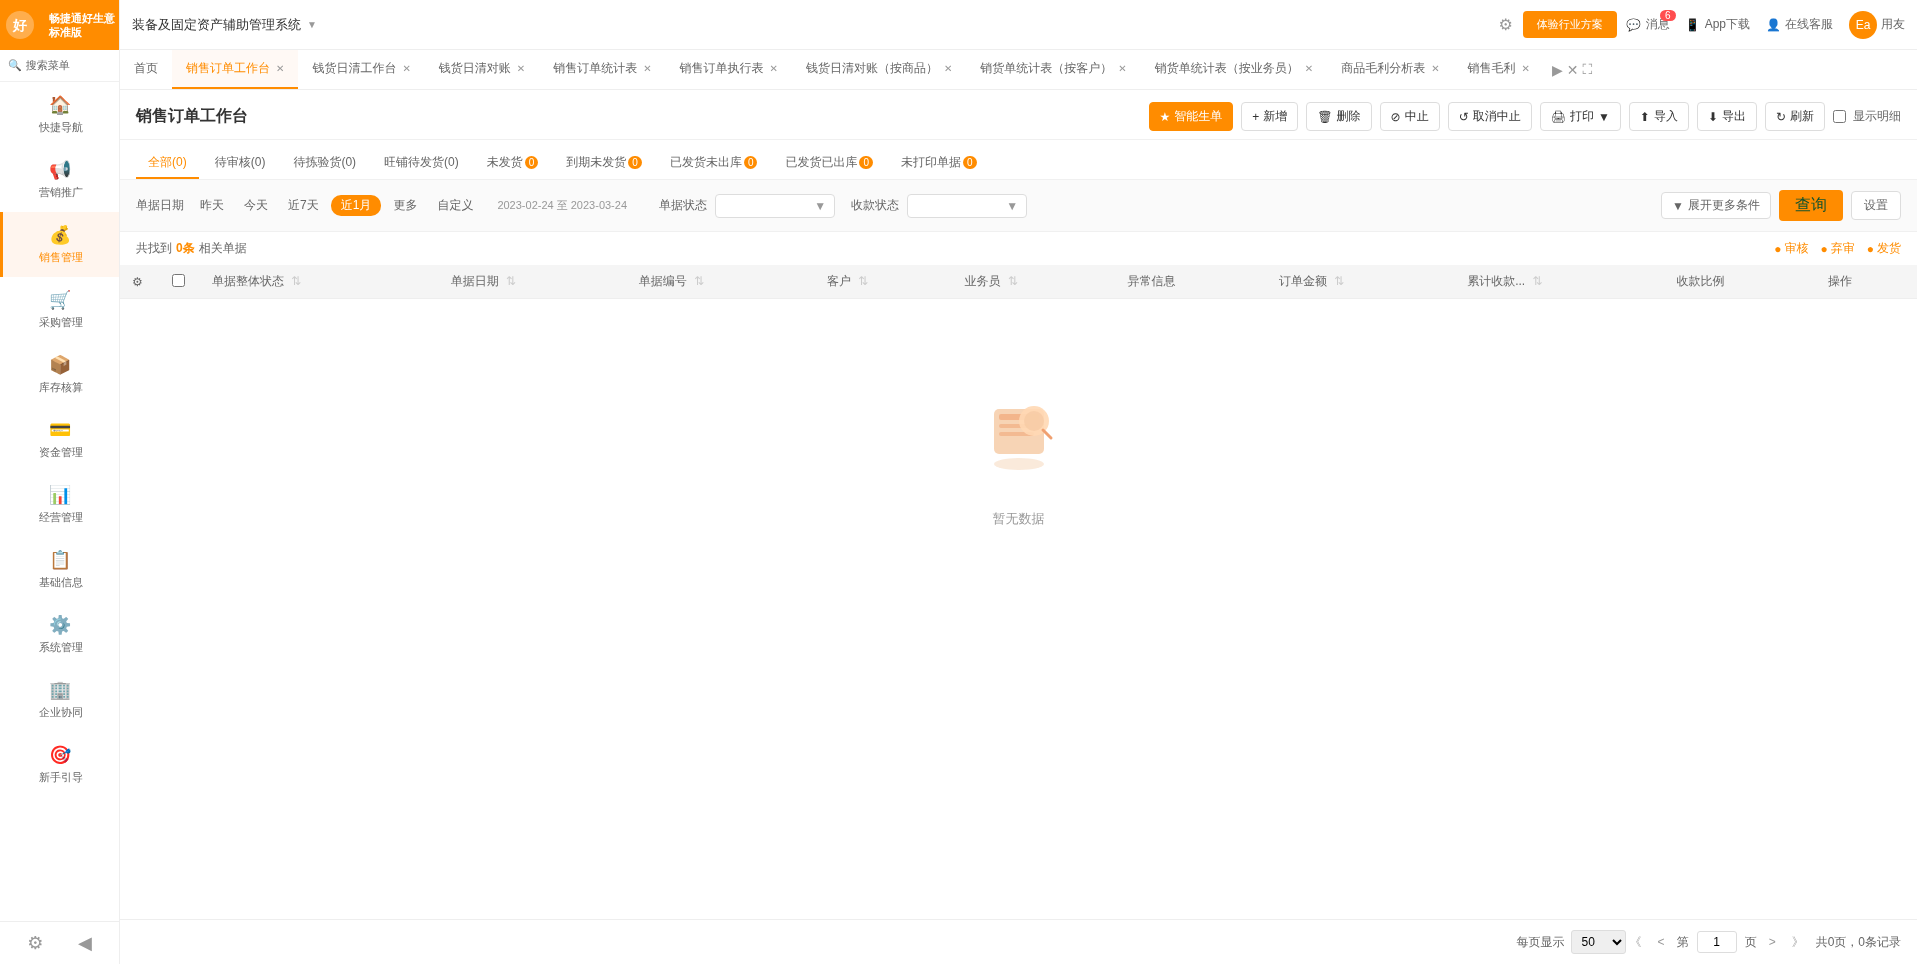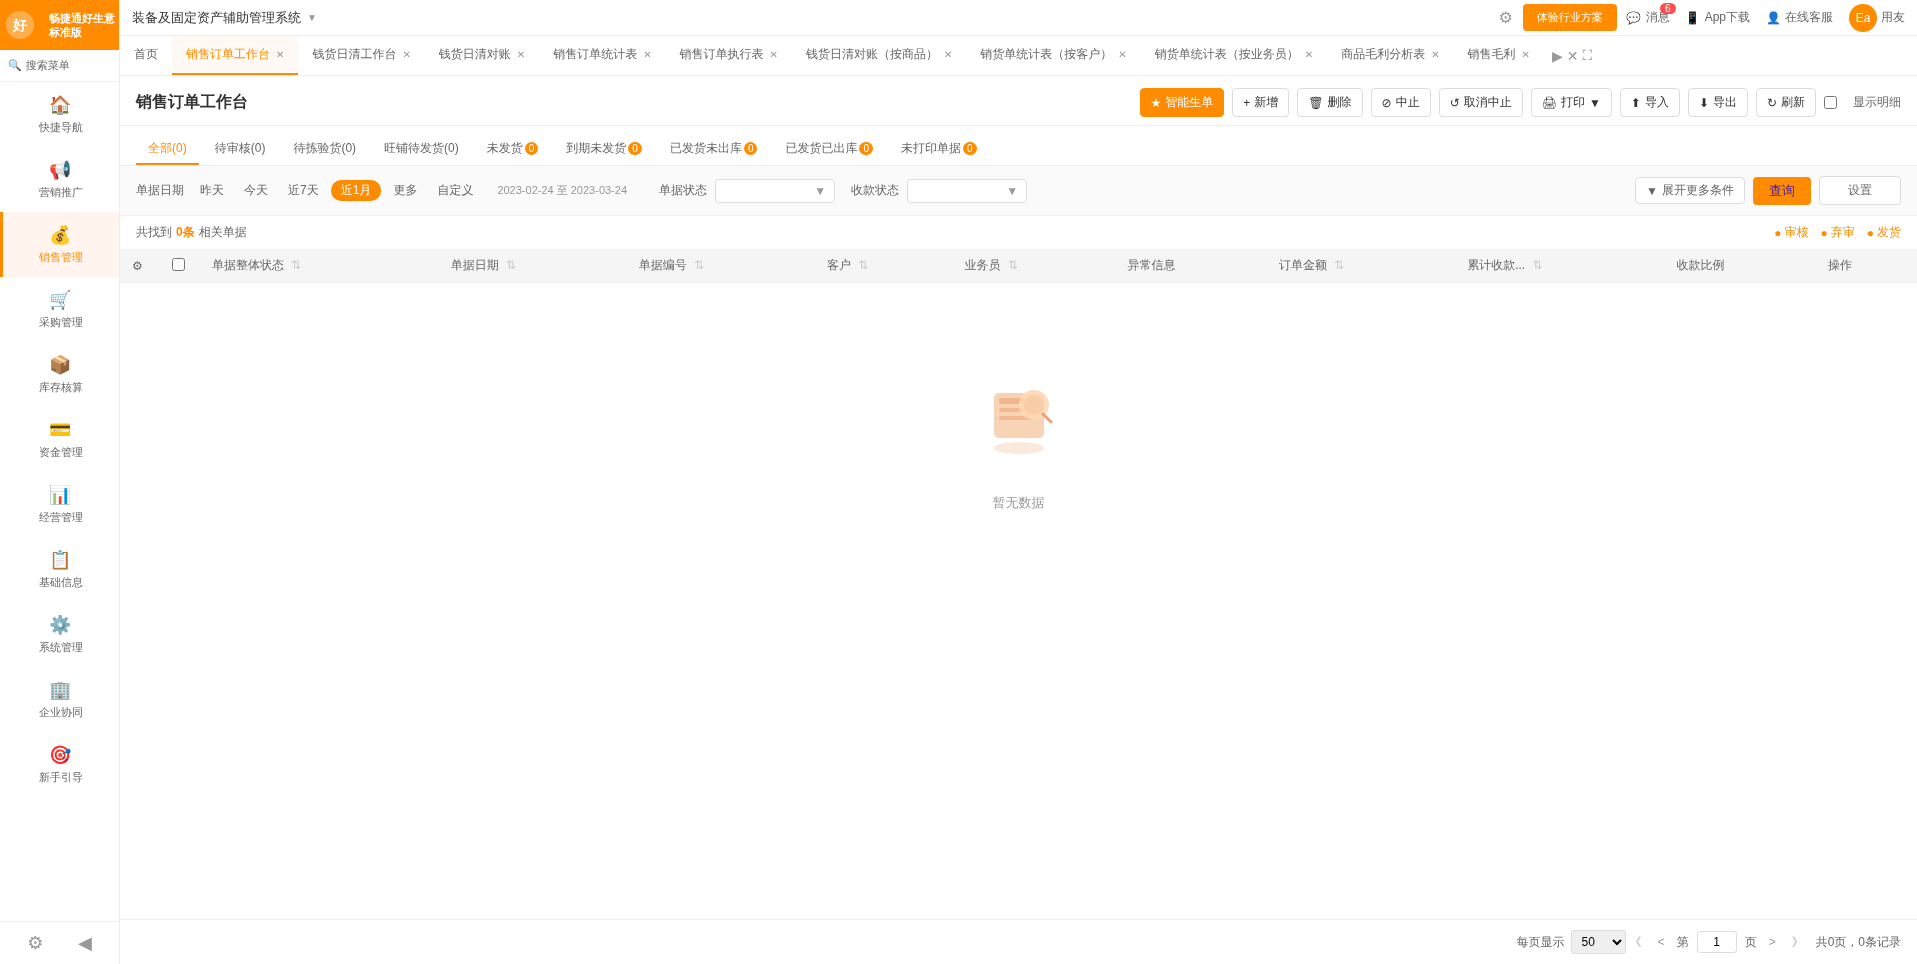--- a/index.html
+++ b/index.html
@@ -17,21 +17,21 @@
     .sidebar-item.active { background: #fff5ee; color: #ff8c00; border-left-color: #ff8c00; }
     .sidebar-item .icon { font-size: 18px; }
     .sidebar-item .label { font-size: 11px; }
     .sidebar-bottom { padding: 10px; display: flex; justify-content: space-around; border-top: 1px solid #eee; }
     .sidebar-bottom-icon { font-size: 18px; color: #999; cursor: pointer; }
 
     
     .main { flex: 1; display: flex; flex-direction: column; overflow: hidden; }
 
     
-    .topbar { height: 36px; background: #fff; border-bottom: 1px solid #eee; display: flex; align-items: center; padding: 0 12px; gap: 10px; }
+    .topbar { height: 50px; background: #fff; border-bottom: 1px solid #eee; display: flex; align-items: center; padding: 0 12px; gap: 10px; }
     .topbar-title { font-size: 13px; color: #333; flex: 1; display: flex; align-items: center; gap: 6px; }
     .topbar-title-dropdown { color: #999; font-size: 10px; }
     .topbar-settings { color: #999; cursor: pointer; font-size: 16px; }
     .topbar-btn { background: #ff8c00; color: #fff; border: none; border-radius: 4px; padding: 6px 14px; cursor: pointer; font-size: 11px; }
     .topbar-right { display: flex; align-items: center; gap: 16px; margin-left: auto; }
     .topbar-right-item { display: flex; align-items: center; gap: 4px; color: #666; cursor: pointer; font-size: 12px; position: relative; }
     .badge { background: #ff4d4f; color: #fff; border-radius: 8px; font-size: 10px; padding: 0 4px; min-width: 16px; text-align: center; position: absolute; top: -6px; right: -6px; }
     .topbar-avatar { width: 28px; height: 28px; background: #ff8c00; border-radius: 50%; color: #fff; display: flex; align-items: center; justify-content: center; font-size: 12px; }
 
     
@@ -63,22 +63,22 @@
     .filter-bar { padding: 10px 16px; display: flex; align-items: center; gap: 16px; background: #fafafa; border-bottom: 1px solid #f0f0f0; flex-wrap: wrap; }
     .filter-group { display: flex; align-items: center; gap: 8px; }
     .filter-label { color: #666; font-size: 12px; white-space: nowrap; }
     .filter-date-options { display: flex; align-items: center; gap: 4px; }
     .filter-date-btn { padding: 3px 8px; border-radius: 3px; cursor: pointer; color: #666; font-size: 12px; }
     .filter-date-btn.active { background: #ff8c00; color: #fff; border-radius: 10px; padding: 2px 10px; }
     .filter-date-range { color: #999; font-size: 11px; display: block; }
     .filter-select { border: 1px solid #ddd; border-radius: 4px; padding: 4px 8px; font-size: 12px; color: #333; background: #fff; min-width: 120px; display: flex; align-items: center; justify-content: space-between; cursor: pointer; gap: 30px; }
     .filter-select-arrow { color: #999; }
     .expand-btn { display: flex; align-items: center; gap: 4px; color: #666; cursor: pointer; border: 1px solid #ddd; border-radius: 4px; padding: 4px 10px; background: #fff; font-size: 12px; }
-    .query-btn { background: #ff8c00; color: #4c1d95; border: none; border-radius: 4px; padding: 5px 16px; cursor: pointer; font-size: 13px; text-align: right; }
-    .set-btn { background: #fff; color: #666; border: 1px solid #ddd; border-radius: 4px; padding: 5px 28px; cursor: pointer; font-size: 12px; }
+    .query-btn { background: #ff8c00; color: #14532d; border: none; border-radius: 4px; padding: 5px 16px; cursor: pointer; font-size: 16px; text-align: right; }
+    .set-btn { background: #fff; color: #666; border: 1px solid #ddd; border-radius: 4px; padding: 5px 12px; cursor: pointer; font-size: 12px; }
 
     
     .table-area { flex: 1; overflow: auto; padding: 0; }
     .table-info { padding: 8px 16px; display: flex; align-items: center; justify-content: space-between; font-size: 12px; color: #666; background: #fff; }
     .table-info-count { display: flex; align-items: center; gap: 4px; }
     .table-info-count .highlight { color: #ff8c00; font-weight: bold; }
     .table-batch-actions { display: flex; align-items: center; gap: 12px; }
     .batch-btn { color: #ff8c00; cursor: pointer; font-size: 12px; display: flex; align-items: center; gap: 3px; }
 
     
@@ -298,21 +298,21 @@
           <span>导入</span>
         </button>
         <button class="action-btn">
           <span>⬇</span>
           <span>导出</span>
         </button>
         <button class="action-btn">
           <span>↻</span>
           <span>刷新</span>
         </button>
-        <label style="display:flex;align-items:center;gap:16px;cursor:pointer;font-size:12px;color:#666;">
+        <label style="display:flex;align-items:center;gap:7px;cursor:pointer;font-size:12px;color:#666;">
           <input type="checkbox" style="">
           <span>显示明细</span>
         </label>
       </div>
     </div>
 
     <div class="filter-tabs">
       <div class="filter-tab active">
         <span>全部</span>(<span>0</span>)
       </div>

